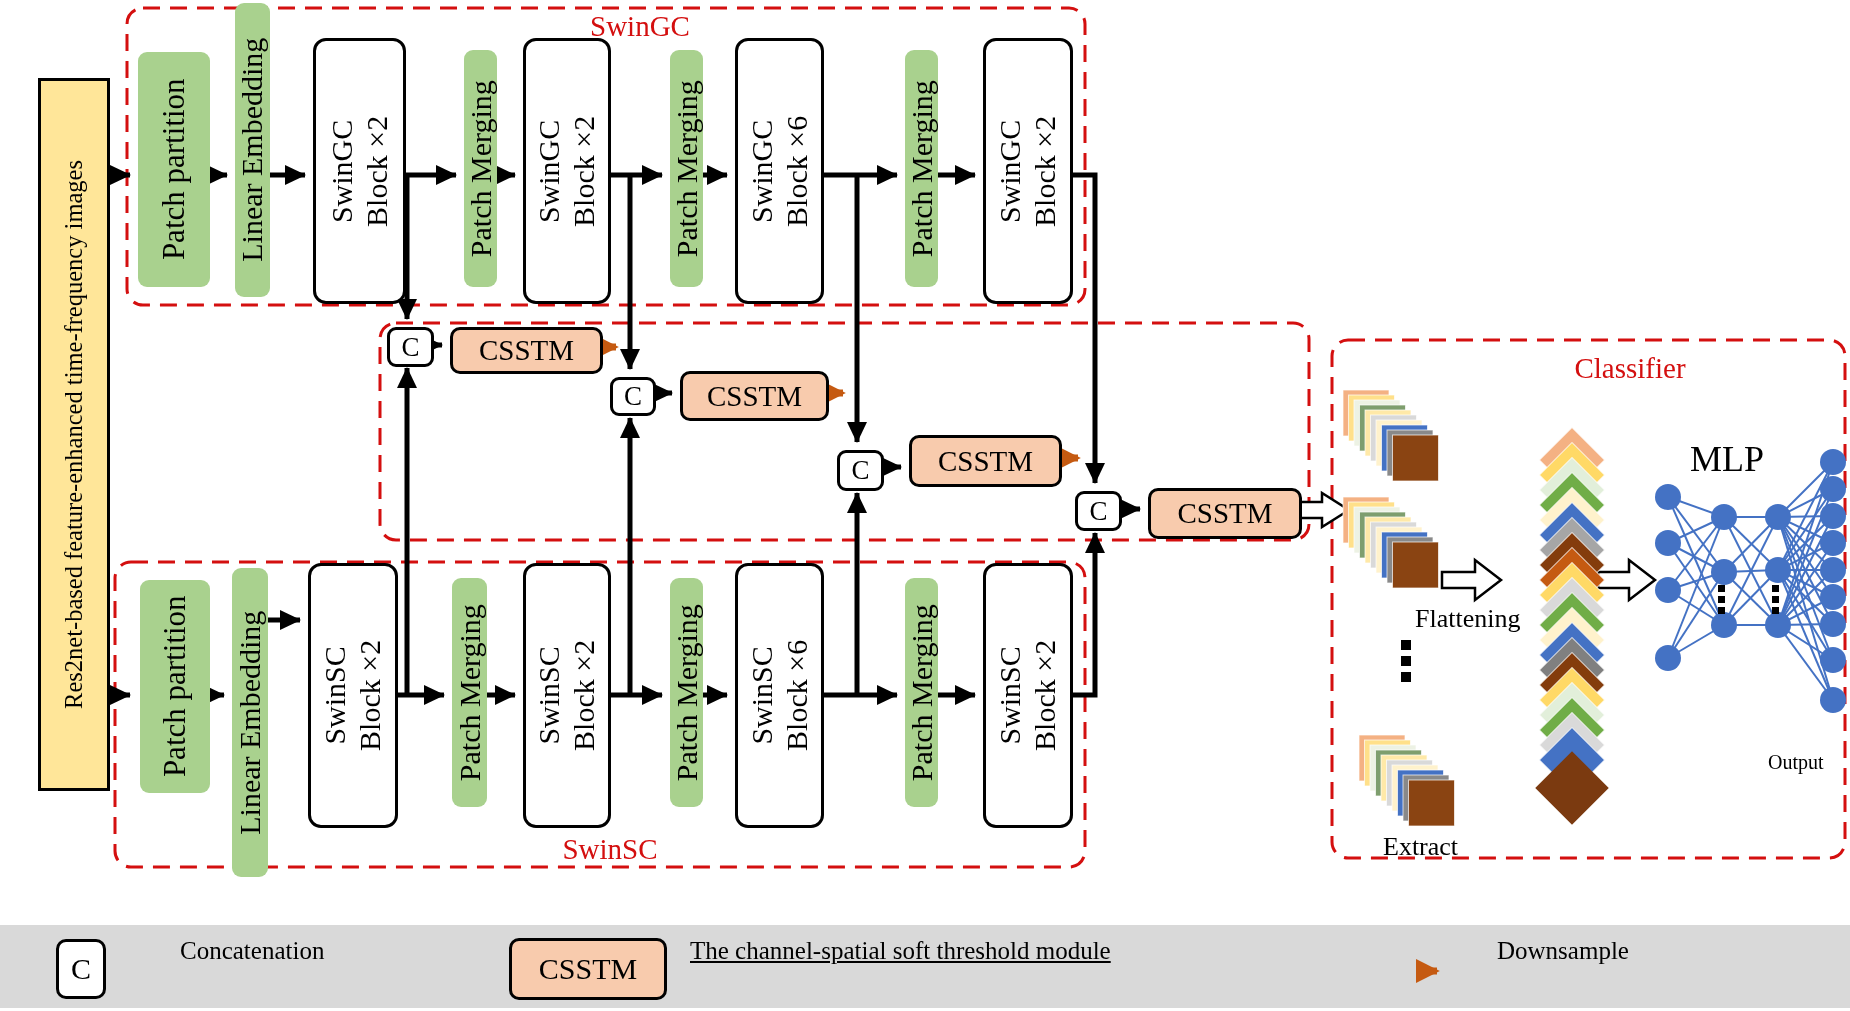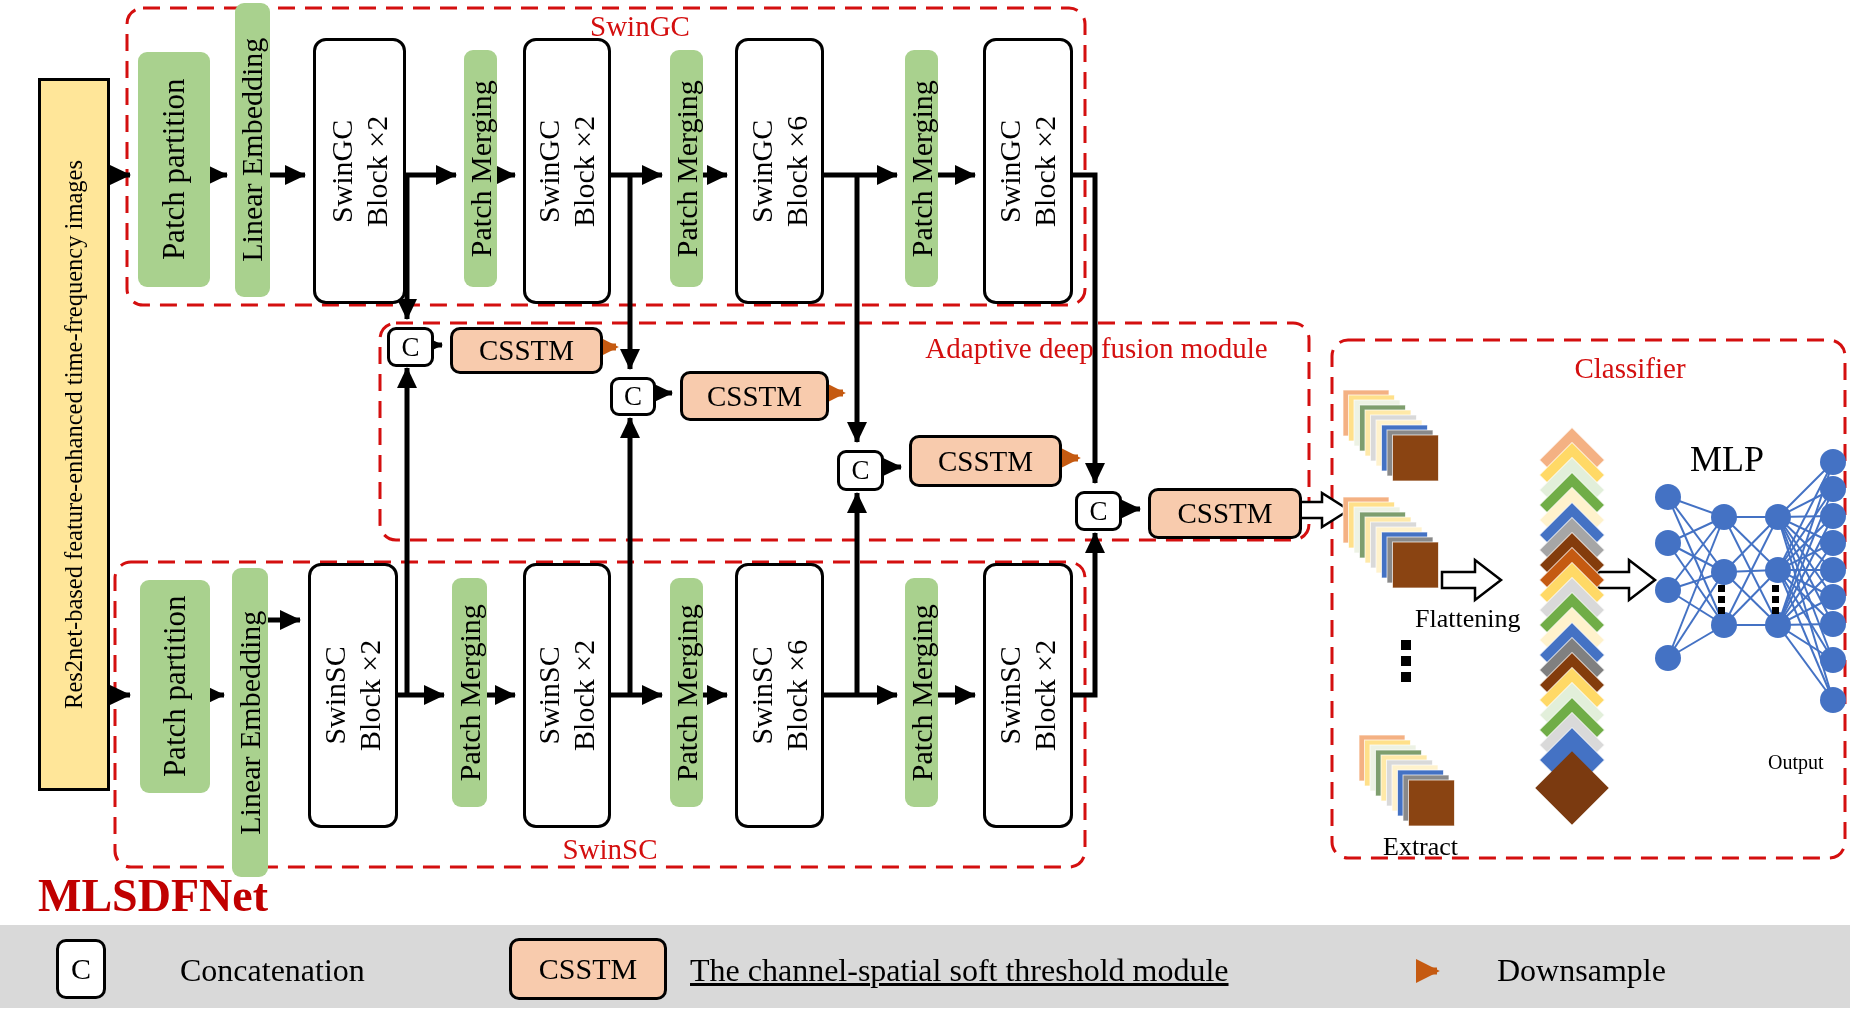--- a/index.html
+++ b/index.html
@@ -21,21 +21,21 @@
   
   .redlbl{position:absolute;color:var(--label-red);font-size:29px;text-align:center;z-index:3;white-space:nowrap;}
   .blklbl{position:absolute;color:#000;z-index:3;white-space:nowrap;}
   .title{position:absolute;left:38px;top:869px;color:var(--title-red);font-size:46px;font-weight:bold;z-index:3;}
   
   .legendbar{position:absolute;left:0;top:925px;width:1850px;height:83px;background:var(--legend-bg);z-index:1;}
   .lg-c{position:absolute;left:56px;top:14px;width:44px;height:54px;background:#fff;border:3px solid #000;
         border-radius:10px;display:flex;align-items:center;justify-content:center;font-size:30px;}
   .lg-csstm{position:absolute;left:509px;top:13px;width:152px;height:56px;background:var(--peach);border:3px solid #000;
         border-radius:10px;display:flex;align-items:center;justify-content:center;font-size:30px;}
-  .lg-txt{position:absolute;top:27px;font-size:32px;white-space:nowrap;}
+  .lg-txt{position:absolute;top:12px;font-size:25px;white-space:nowrap;}
 </style>
 </head>
 <body>
 
 <div id="canvas" style="--dash-red: #d40f0f; --label-red: #d40f0f; --title-red: #c00000; --green: #a9d18e; --yellow: #ffe699; --peach: #f8cbad; --orange-arrow: #c55a11; --blue: #4472c4; --legend-bg: #d9d9d9;">
 
   <div class="legendbar">
     <div class="lg-c">
       <span>C</span>
       </div>
@@ -254,24 +254,22 @@
       </g>
   </svg>
 
   <div class="vbox yellowbox" style="left:38px;top:78px;width:66px;height:707px;">
     <div class="rt">
         <div class="ln f24">Res2net-based feature-enhanced time-frequency images</div>
       </div>
   </div>
 
   <div class="redlbl" style="left:560px;top:10px;width:160px;">SwinGC</div>
-  <div class="redlbl" style="left:893px;top:332px;width:407px;">Adaptive deep fusion module</div>
   <div class="redlbl" style="left:520px;top:833px;width:180px;">SwinSC</div>
   <div class="redlbl" style="left:1540px;top:352px;width:180px;">Classifier</div>
-  <div class="title">MLSDFNet</div>
 
   <div class="vbox green" style="left:138px;top:52px;width:72px;height:235px;">
     <div class="rt">
         <div class="ln f31">Patch partition</div>
       </div>
     </div>
   <div class="vbox green" style="left:235px;top:3px;width:35px;height:294px;">
     <div class="rt">
         <div class="ln f30">Linear Embedding</div>
       </div>

